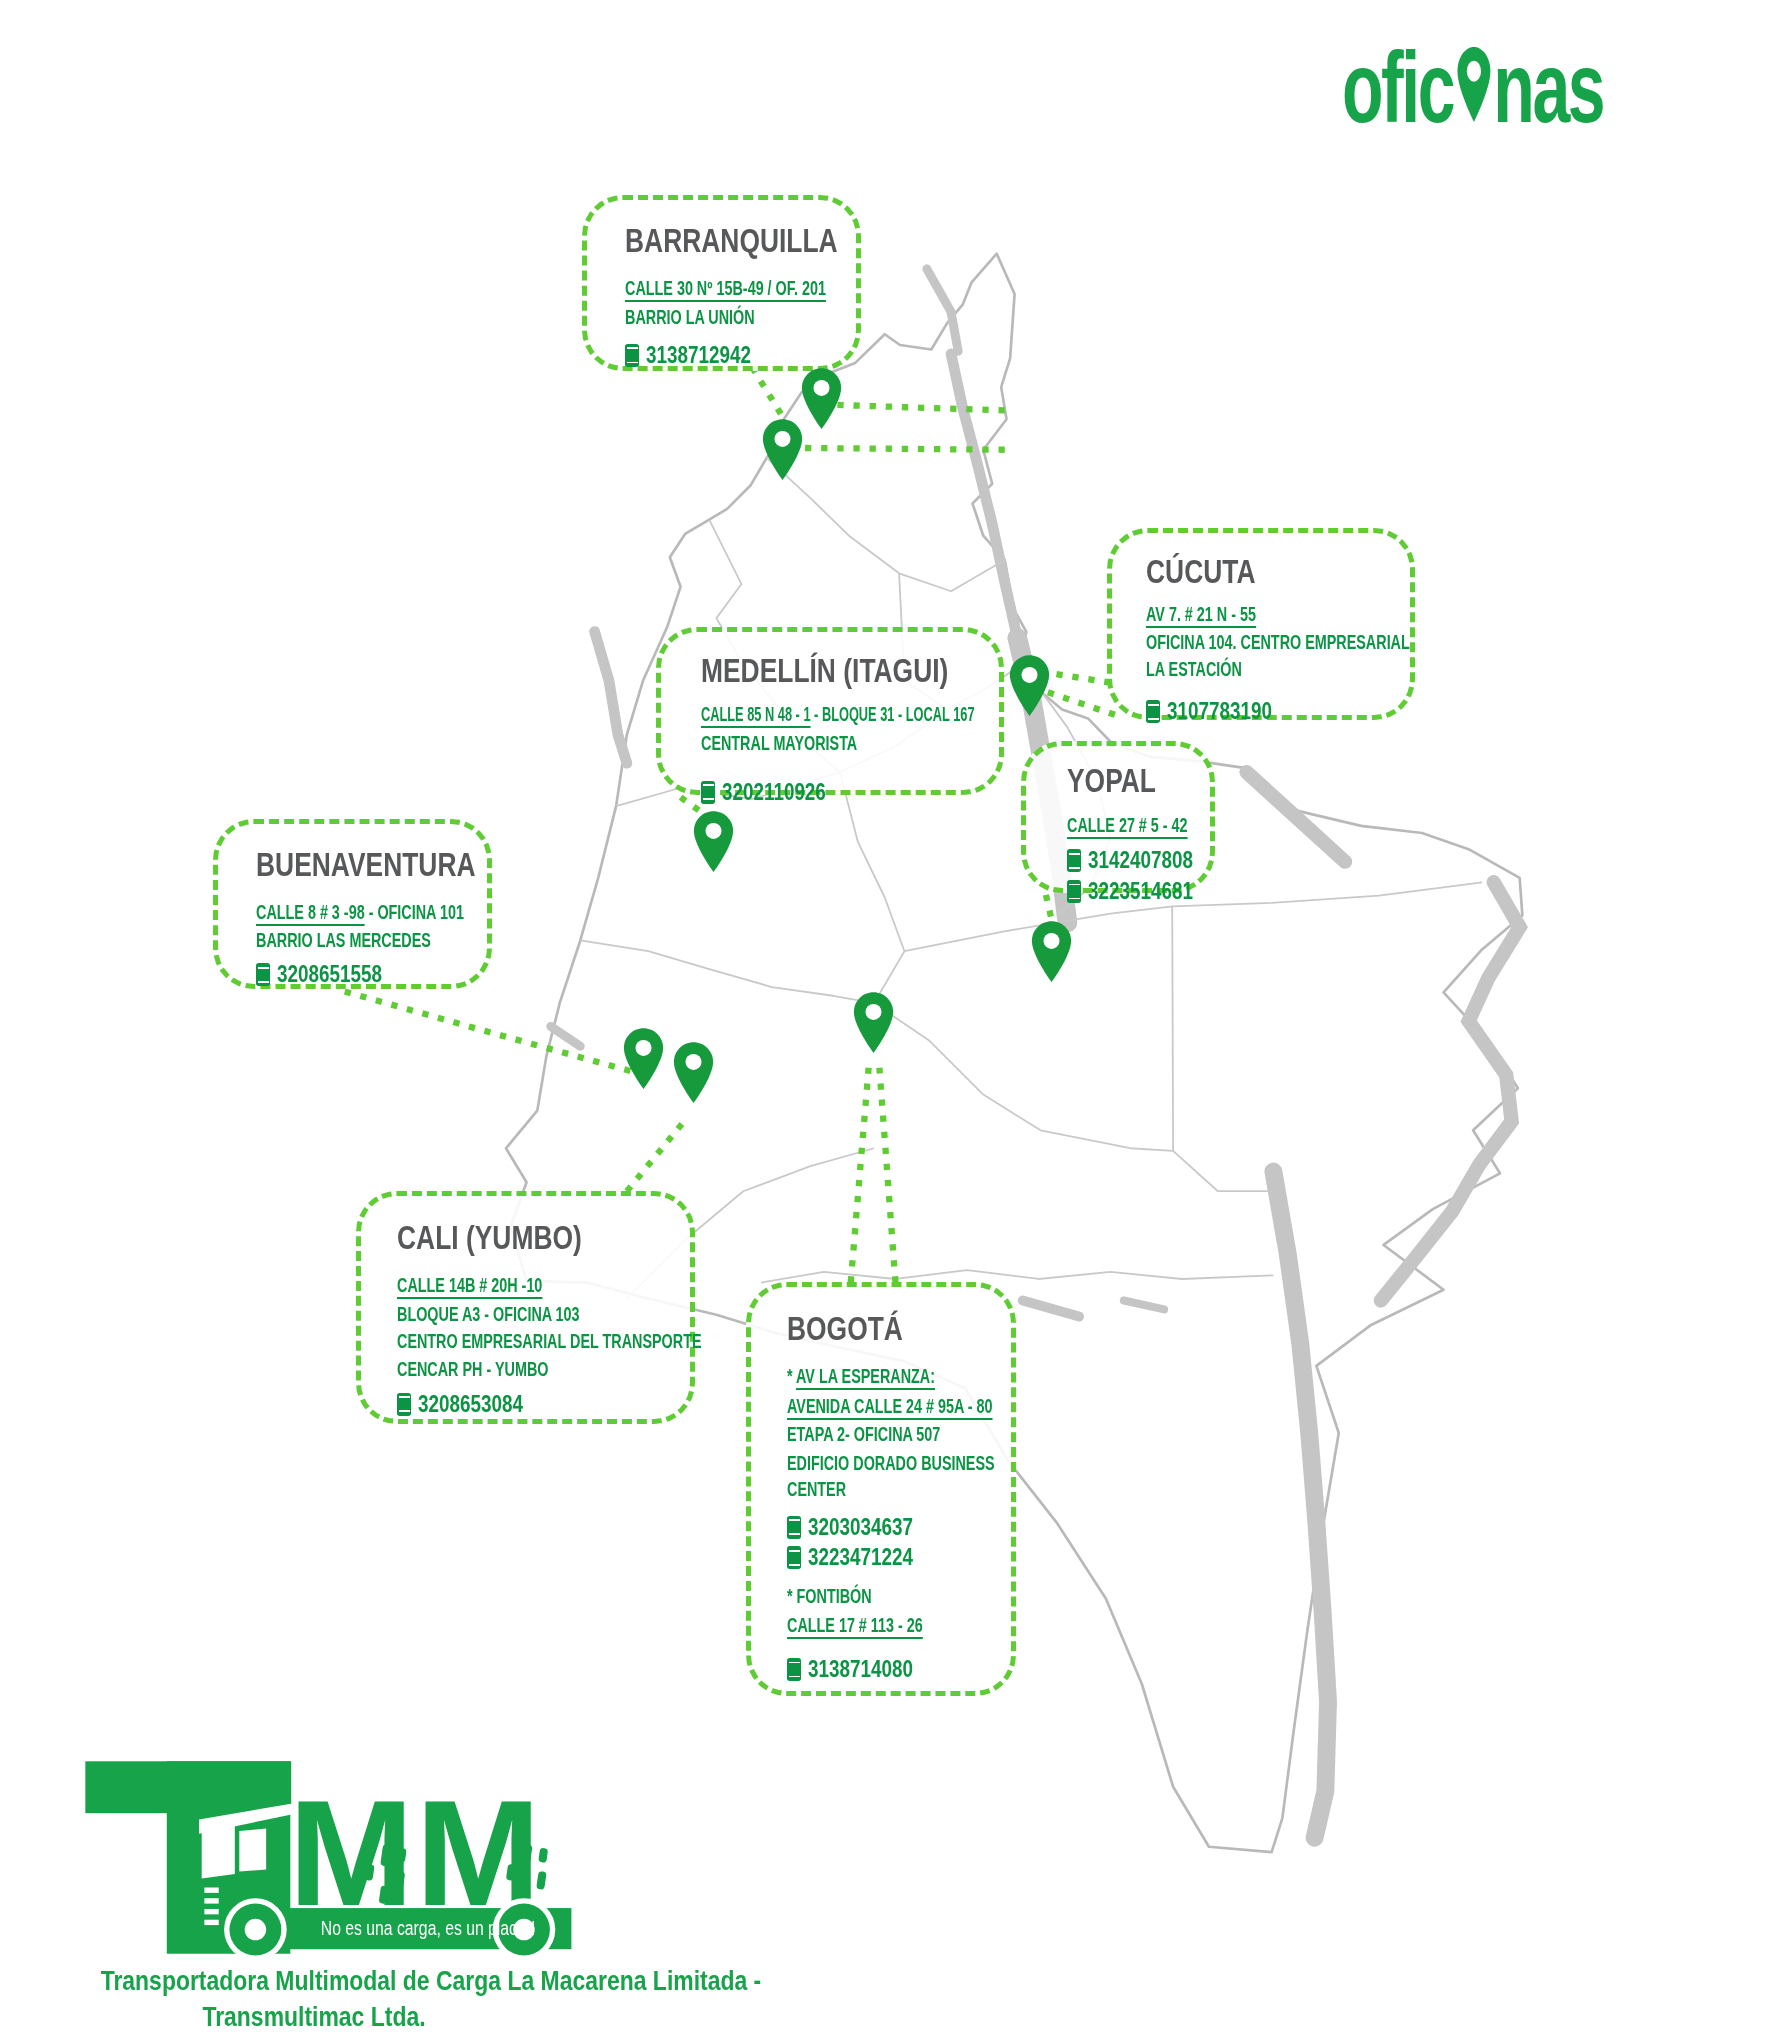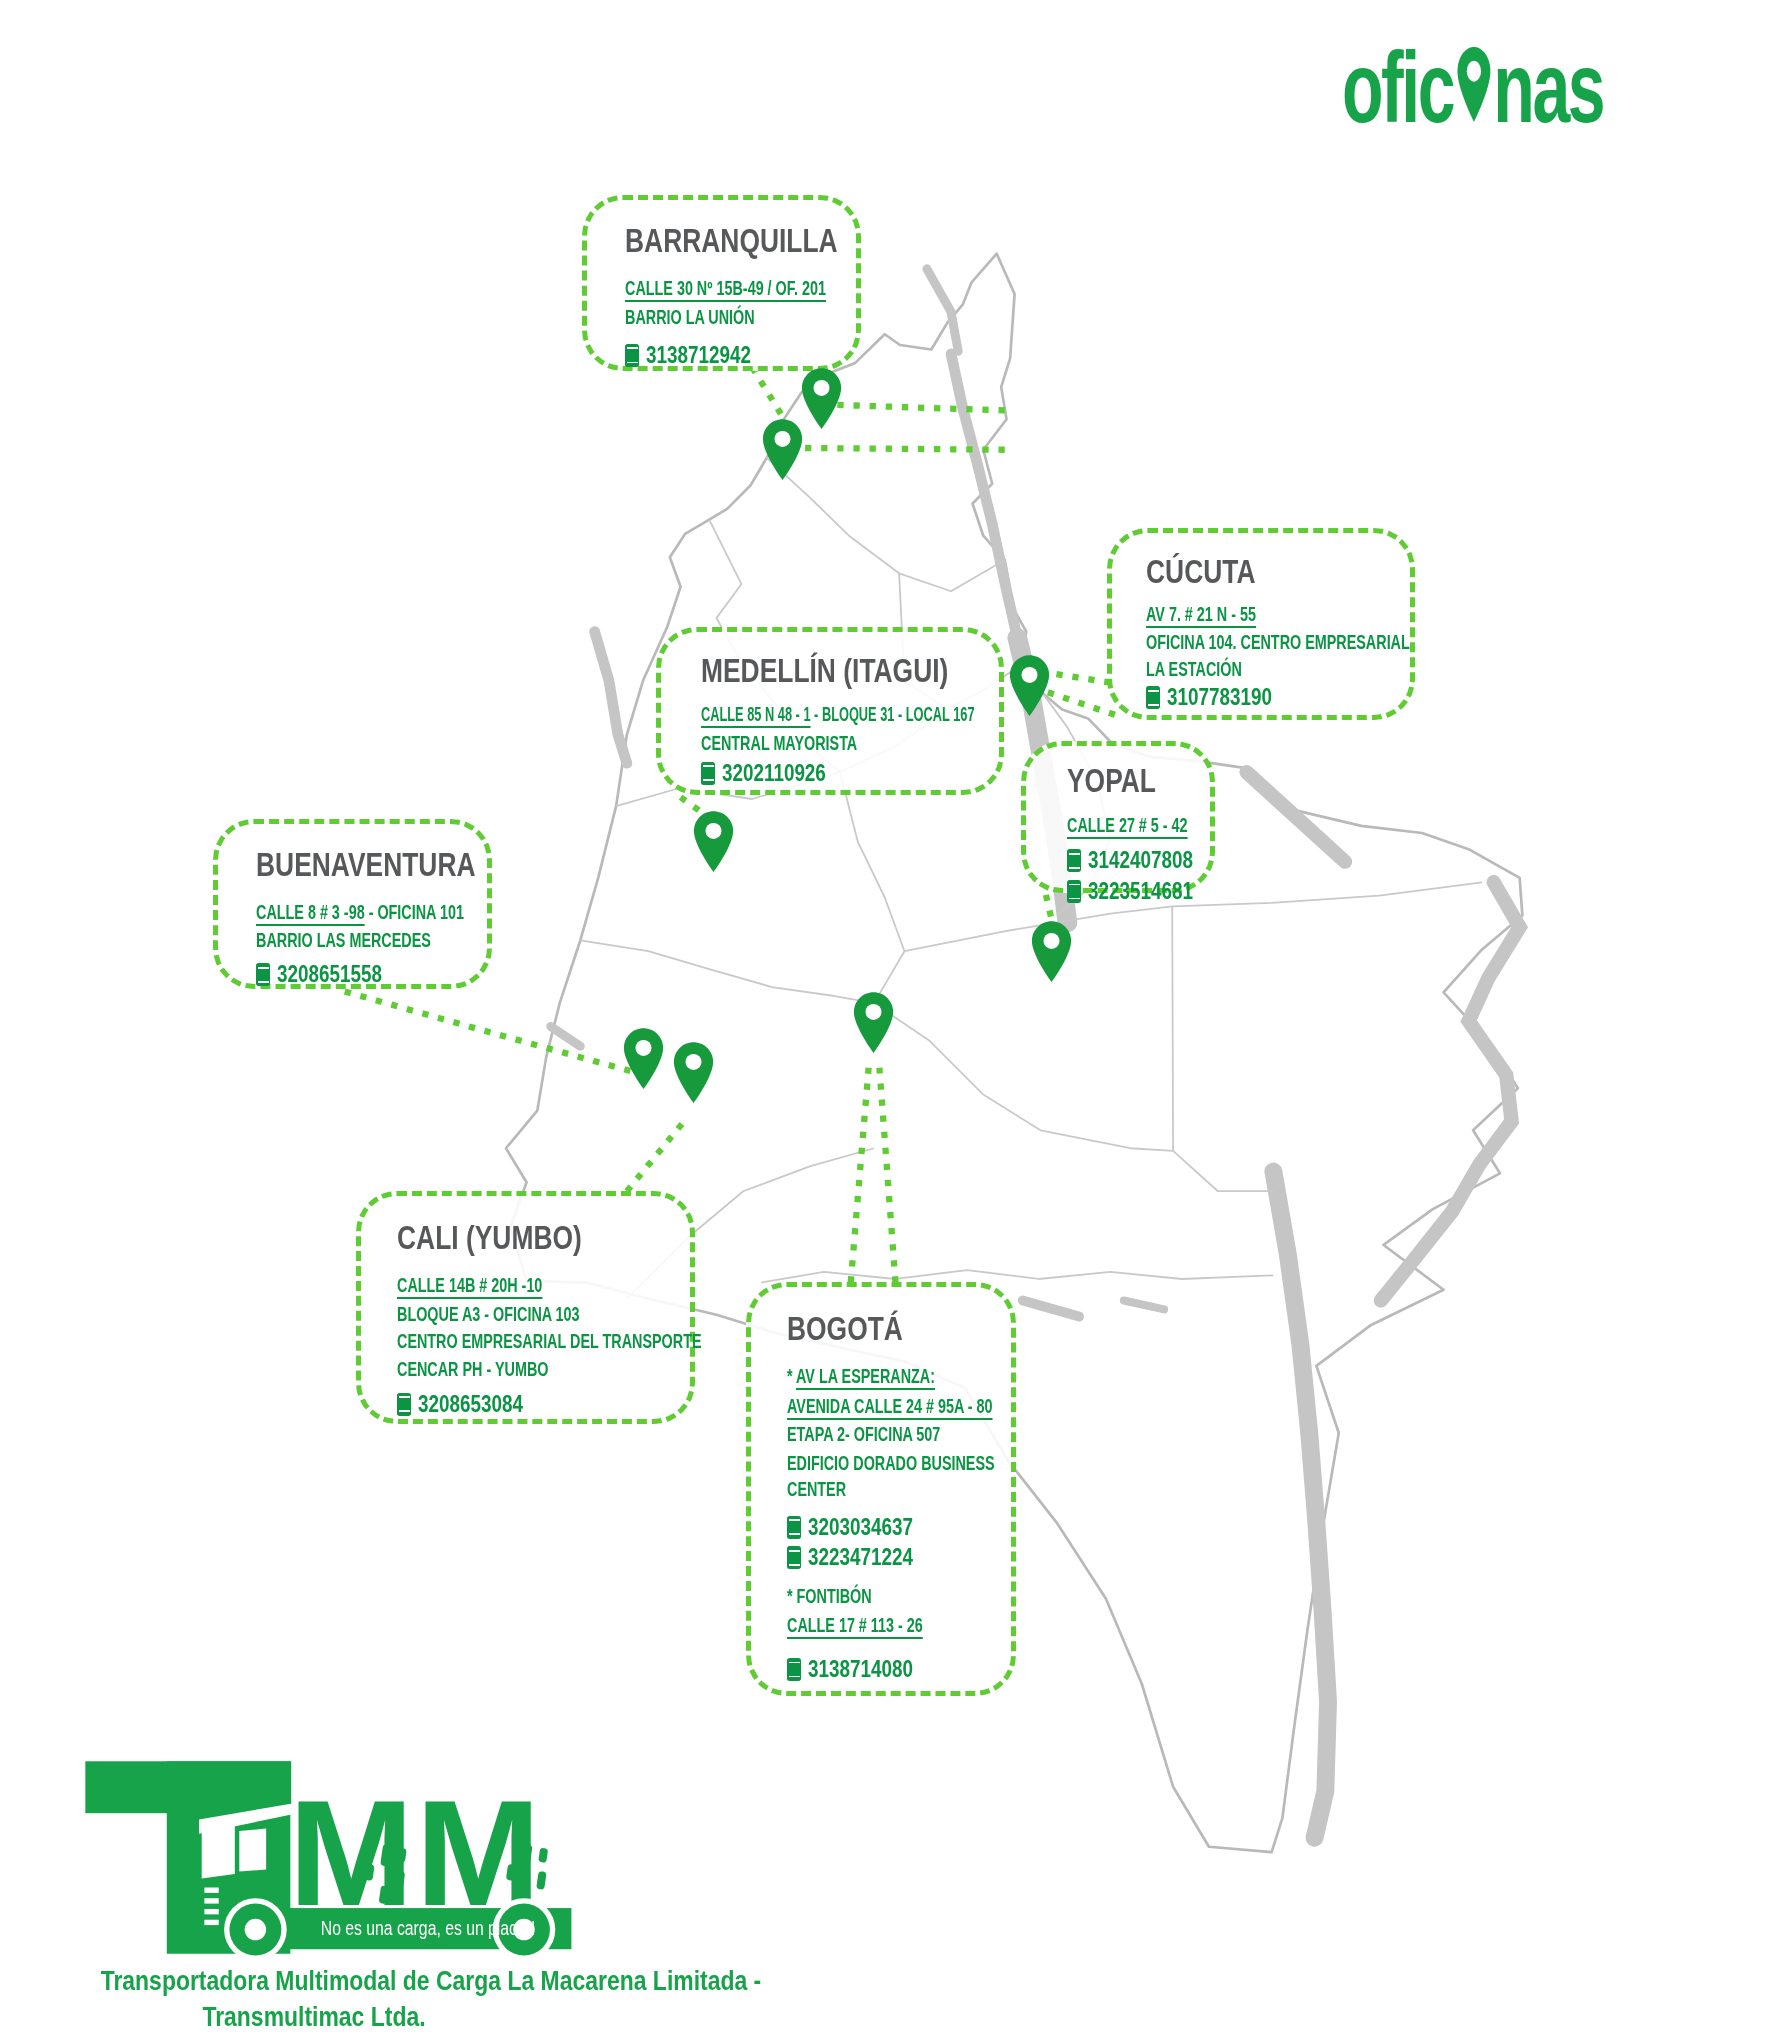--- a/index.html
+++ b/index.html
@@ -110,31 +110,31 @@
         <span class="num">3138712942</span>
       </div>
   </div>
 
 
   <div class="office" style="left:1107px;top:528px;width:308px;height:192px;padding:19.7px 0 0 34px">
     <span class="t" style="margin-bottom:9px">CÚCUTA</span>
     <span class="a cond"><span class="u">AV 7. # 21 N - 55</span></span>
     <span class="a cond" style="line-height:1.35">OFICINA 104. CENTRO EMPRESARIAL</span>
     <span class="a cond" style="line-height:1.35">LA ESTACIÓN</span>
-    <div class="ph" style="margin-top:2px">
+    <div class="ph" style="margin-top:16px">
         <span class="phone-icon"></span>
         <span class="num">3107783190</span>
       </div>
   </div>
 
   <div class="office" style="left:656px;top:627px;width:348px;height:168px;padding:19.7px 0 0 40px">
     <span class="t" style="margin-bottom:10.7px">MEDELLÍN (ITAGUI)</span>
     <span class="a cond cond65"><span class="u">CALLE 85 N 48 - 1</span><span> - BLOQUE 31 - LOCAL 167</span></span>
     <span class="a cond" style="line-height:1.35">CENTRAL MAYORISTA</span>
-    <div class="ph" style="margin-top:3px">
+    <div class="ph" style="margin-top:22px">
         <span class="phone-icon"></span>
         <span class="num">3202110926</span>
       </div>
   </div>
 
   <div class="office" style="left:1021px;top:741px;width:194px;height:152px;padding:16px 0 0 41px">
     <span class="t" style="margin-bottom:10.7px">YOPAL</span>
     <span class="a cond"><span class="u">CALLE 27 # 5 - 42</span></span>
     <div class="ph" style="margin-top:7.2px">
         <span class="phone-icon"></span>

